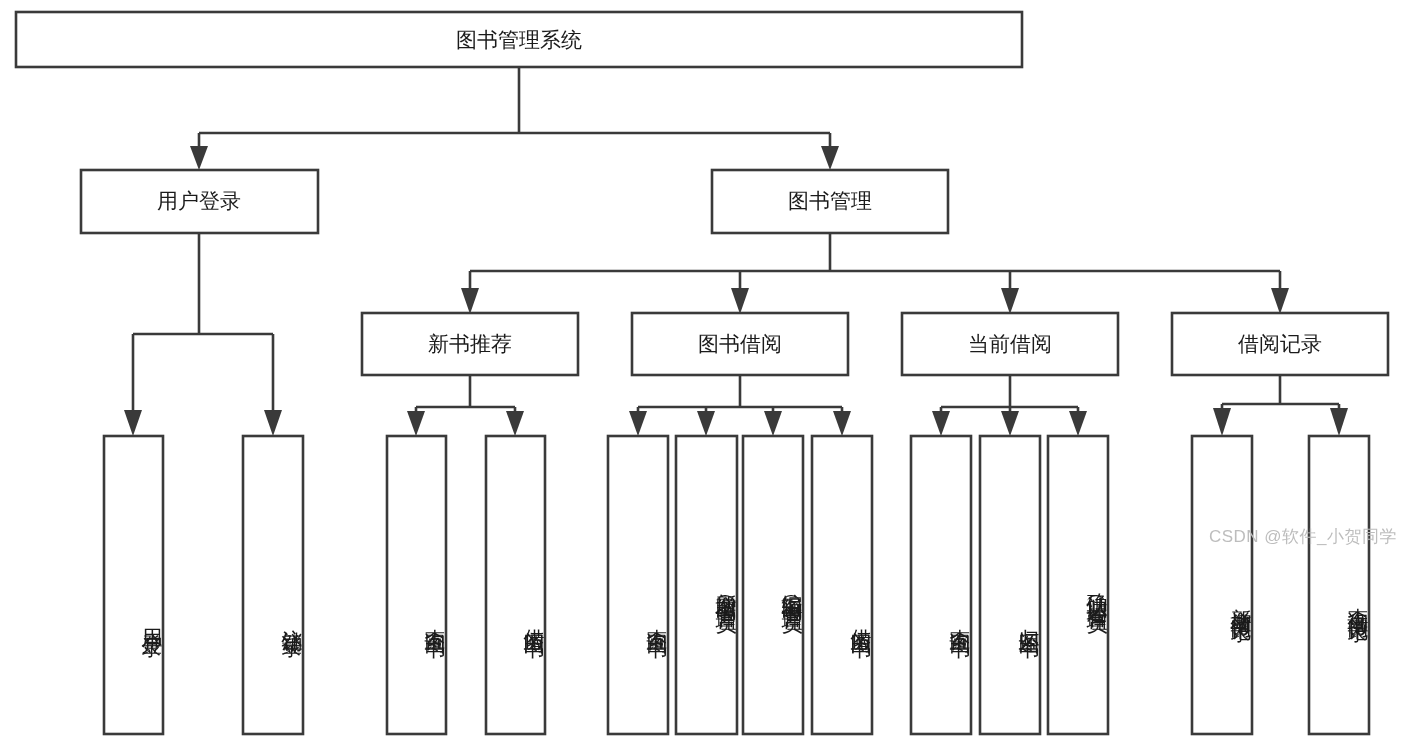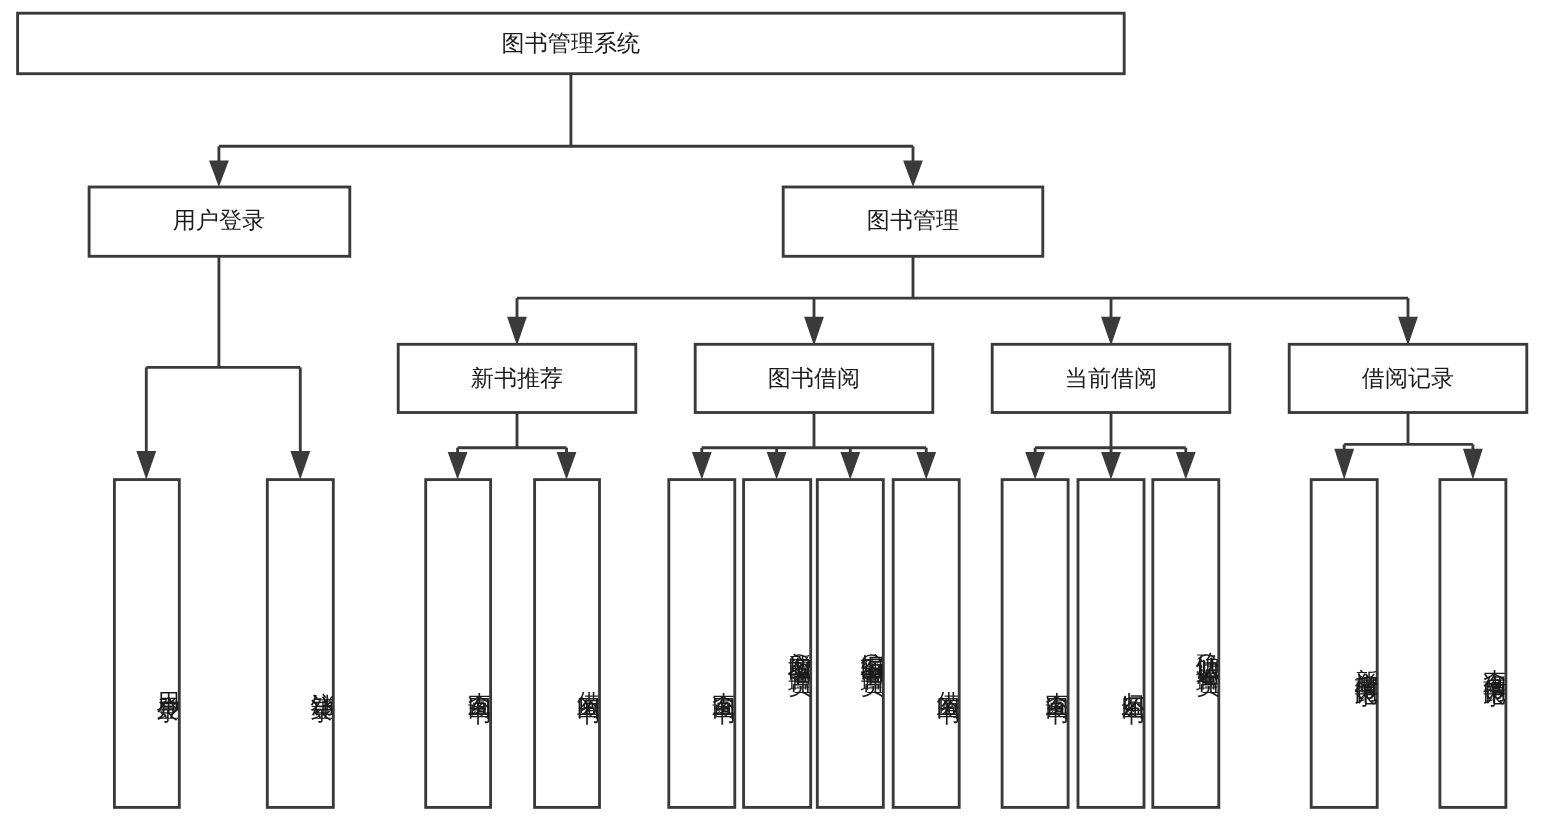--- a/index.html
+++ b/index.html
@@ -199,13 +199,14 @@
   <div class="vnode-text" style="left:743px; top:444px; width:60px; height:290px;">编辑图书（管理员）</div>
   <div class="vnode-text" style="left:812px; top:502px; width:60px; height:232px;">借阅图书</div>
 
   <div class="vnode-text" style="left:911px; top:502px; width:60px; height:232px;">查询图书</div>
   <div class="vnode-text" style="left:980px; top:502px; width:60px; height:232px;">归还图书</div>
   <div class="vnode-text" style="left:1048px; top:444px; width:60px; height:290px;">确认归还（管理员）</div>
 
   <div class="vnode-text" style="left:1192px; top:466px; width:60px; height:268px;">新增借阅记录</div>
   <div class="vnode-text" style="left:1309px; top:466px; width:60px; height:268px;">查询借阅记录</div>
 
+  <div class="watermark">CSDN @软件_小贺同学</div>
 </div>
 
 </body></html>

